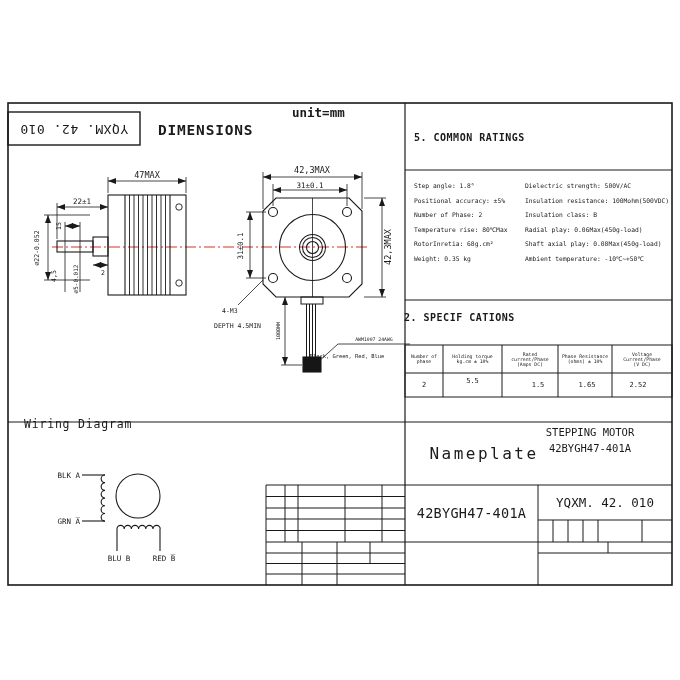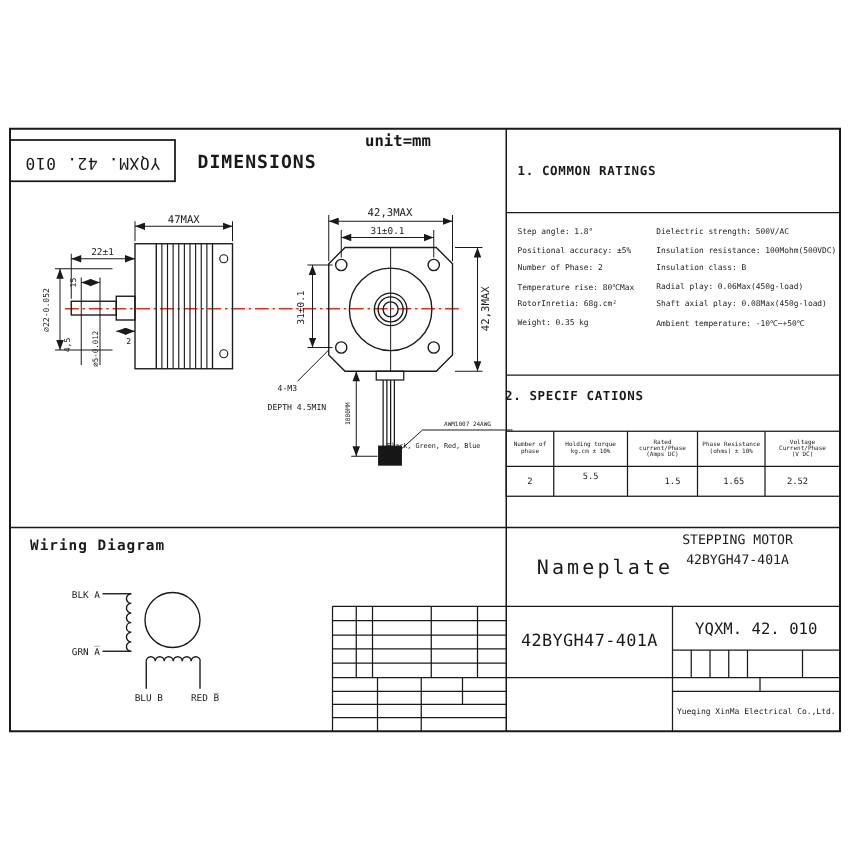--- a/index.html
+++ b/index.html
@@ -194,21 +194,21 @@
       <text x="119" y="561" font-size="7.5" text-anchor="middle">BLU B</text>
       <text x="164" y="561" font-size="7.5" text-anchor="middle">RED B̅</text>
     </g>
   </svg>
 
   <div class="t c rot180" style="left:8px;top:112px;width:132px;height:33px;font-size:13px;letter-spacing:0.5px;">YQXM. 42. 010</div>
 
   <div class="t" style="left:158px;top:121px;font-size:14.5px;letter-spacing:0.8px;font-weight:bold;">DIMENSIONS</div>
   <div class="t" style="left:280px;top:105px;font-size:12.5px;font-weight:bold;margin-left:12px;">unit=mm</div>
 
-  <div class="t" style="left:414px;top:132px;font-size:10px;letter-spacing:0.5px;font-weight:bold;">1. COMMON RATINGS</div>
+  <div class="t" style="left:414px;top:132px;font-size:10px;letter-spacing:0.5px;font-weight:bold;">5. COMMON RATINGS</div>
 
   <div class="ratrow" style="top:178px;font-size:6.3px;">
     <span class="l">Step angle: 1.8°</span>
     <span class="r">Dielectric strength: 500V/AC</span>
   </div>
   <div class="ratrow" style="top:192.6px;font-size:6.3px;">
     <span class="l">Positional accuracy: ±5%</span>
     <span class="r">Insulation resistance: 100Mohm(500VDC)</span>
   </div>
   <div class="ratrow" style="top:207.2px;font-size:6.3px;">
@@ -242,23 +242,22 @@
   <div class="hdrcell" style="left:612px;top:345px;width:60px;height:28px;font-size:4.8px;">Voltage
 Current/Phase
 (V DC)</div>
 
   <div class="valcell" style="left:405px;top:373px;width:38px;height:24px;font-size:7px;">2</div>
   <div class="valcell" style="left:443px;top:373px;width:59px;height:16px;font-size:7px;">5.5</div>
   <div class="valcell" style="left:502px;top:373px;width:72px;height:24px;font-size:7px;">1.5</div>
   <div class="valcell" style="left:558px;top:373px;width:58px;height:24px;font-size:7px;">1.65</div>
   <div class="valcell" style="left:612px;top:373px;width:52px;height:24px;font-size:7px;">2.52</div>
 
-  <div class="t" style="left:24px;top:429px;font-size:11.5px;letter-spacing:0.8px;font-weight:bold;">Wiring Diagram</div>
+  <div class="t" style="left:24px;top:417px;font-size:11.5px;letter-spacing:0.8px;font-weight:normal;">Wiring Diagram</div>
 
   <div class="t" style="left:520px;top:426px;width:140px;height:14px;font-size:10.5px;text-align:center;">STEPPING MOTOR</div>
   <div class="t c" style="left:425px;top:422px;width:118px;height:63px;font-size:16px;letter-spacing:2.5px;">Nameplate</div>
   <div class="t" style="left:520px;top:442px;width:140px;height:14px;font-size:10.5px;text-align:center;">42BYGH47-401A</div>
 
   <div class="t c" style="left:405px;top:485px;width:133px;height:57px;font-size:13.5px;letter-spacing:0.3px;">42BYGH47-401A</div>
   <div class="t c" style="left:538px;top:485px;width:134px;height:35px;font-size:12.5px;">YQXM. 42. 010</div>
-  <div class="t c" style="left:538px;top:553px;width:134px;height:32px;font-size:6.4px;">Yueqing XinMa Electrical Co.,Ltd.</div>
 
 </div>
 
 </body></html>

